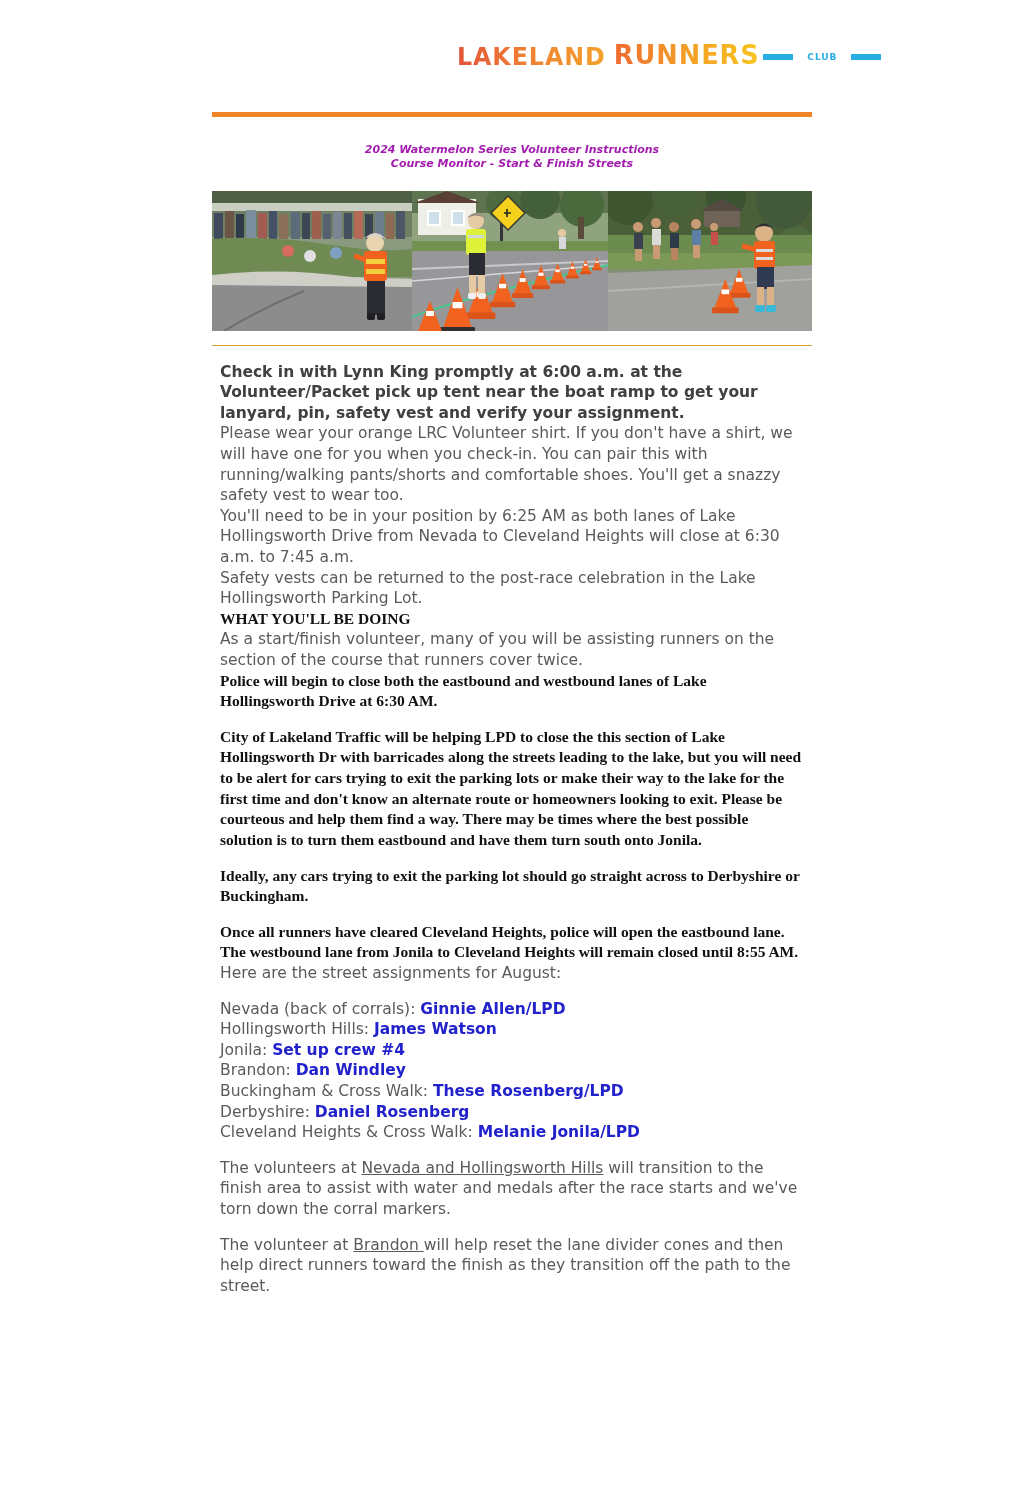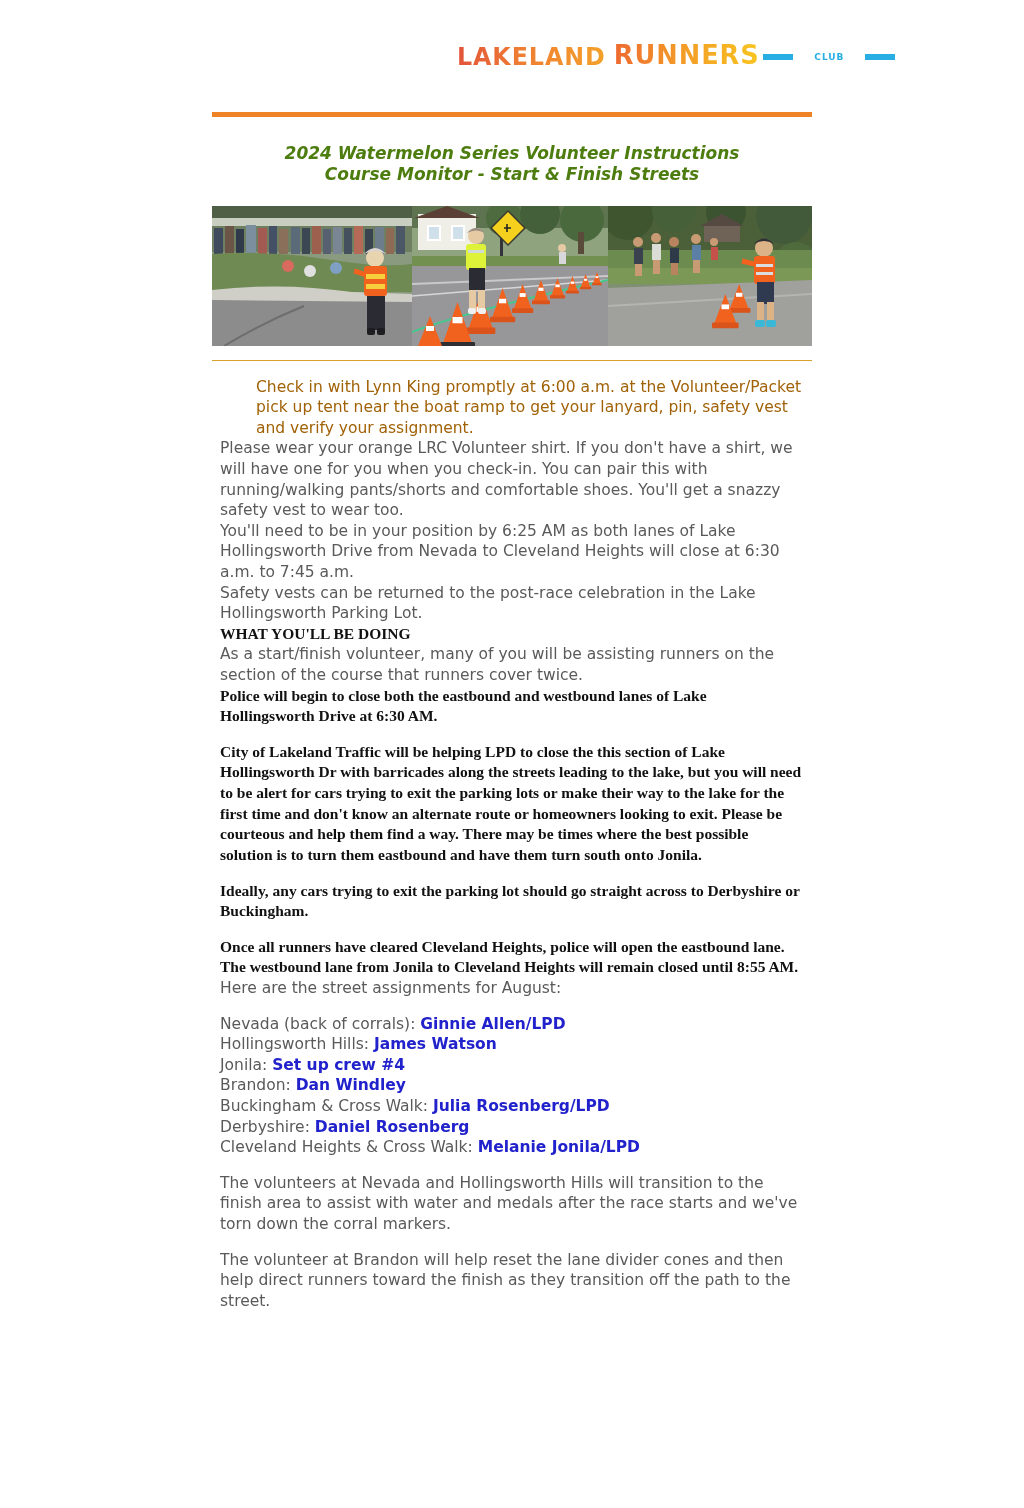--- a/index.html
+++ b/index.html
@@ -57,21 +57,21 @@
     background: linear-gradient(90deg, #ee6a30 0%, #f39a27 45%, #f8c51f 100%);
     -webkit-background-clip: text;
     background-clip: text;
     color: transparent;
     -webkit-text-fill-color: transparent;
     transform: scaleX(0.95);
   }
   .logo-sub {
     display: flex;
     align-items: center;
-    gap: 21px;
+    gap: 14px;
     margin-top: 3px;
   }
   .logo-bar { width: 30px; height: 6px; background: #29aee4; }
   .logo-club {
     font-family: "DejaVu Sans", sans-serif;
     font-weight: bold;
     font-size: 9px;
     letter-spacing: 1px;
     color: #29aee4;
   }
@@ -94,22 +94,22 @@
 
   
   .title-block {
     text-align: center;
     padding: 26px 0 20px 0;
   }
   .title-line {
     font-family: "DejaVu Sans", sans-serif;
     font-weight: bold;
     font-style: italic;
-    font-size: 17px;
-    color: #4d7c0f;
+    font-size: 11px;
+    color: #a21caf;
     line-height: 1.25;
     letter-spacing: 0px;
   }
 
   
   .photos {
     display: flex;
     width: 600px;
     height: 140px;
     overflow: hidden;
@@ -124,35 +124,34 @@
 
   
   .body-area {
     padding: 16px 8px 0 8px;
     font-size: 15.5px;
     line-height: 1.33;
     color: #5a5a5a;
   }
   .p { margin: 0; }
   .red-bold {
-    color: #a16207;
-    font-weight: normal;
-    margin-left: 36px;
+    color: #404040;
+    font-weight: bold;
   }
   .black-bold {
     color: #111111;
     font-weight: bold;
     font-family: Liberation Serif, serif;
   }
   .italic-note {
     font-style: italic;
     color: #5a5a5a;
   }
   .spacer { height: 15px; }
-  .u { }
+  .u { text-decoration: underline; }
 
   .assign-line { color: #5a5a5a; }
   .assign-name {
     color: #2222cc;
     font-weight: bold;
   }
 </style>
 </head>
 <body>
 
@@ -461,21 +460,21 @@
         <div class="assign-line">
           <span>Hollingsworth Hills: </span><span class="assign-name">James Watson</span>
         </div>
         <div class="assign-line">
           <span>Jonila: </span><span class="assign-name">Set up crew #4</span>
         </div>
         <div class="assign-line">
           <span>Brandon: </span><span class="assign-name">Dan Windley</span>
         </div>
         <div class="assign-line">
-          <span>Buckingham &amp; Cross Walk: </span><span class="assign-name">Julia Rosenberg/LPD</span>
+          <span>Buckingham &amp; Cross Walk: </span><span class="assign-name">These Rosenberg/LPD</span>
         </div>
         <div class="assign-line">
           <span>Derbyshire: </span><span class="assign-name">Daniel Rosenberg</span>
         </div>
         <div class="assign-line">
           <span>Cleveland Heights &amp; Cross Walk: </span><span class="assign-name">Melanie Jonila/LPD</span>
         </div>
       </div>
 
       <div class="spacer"></div>

